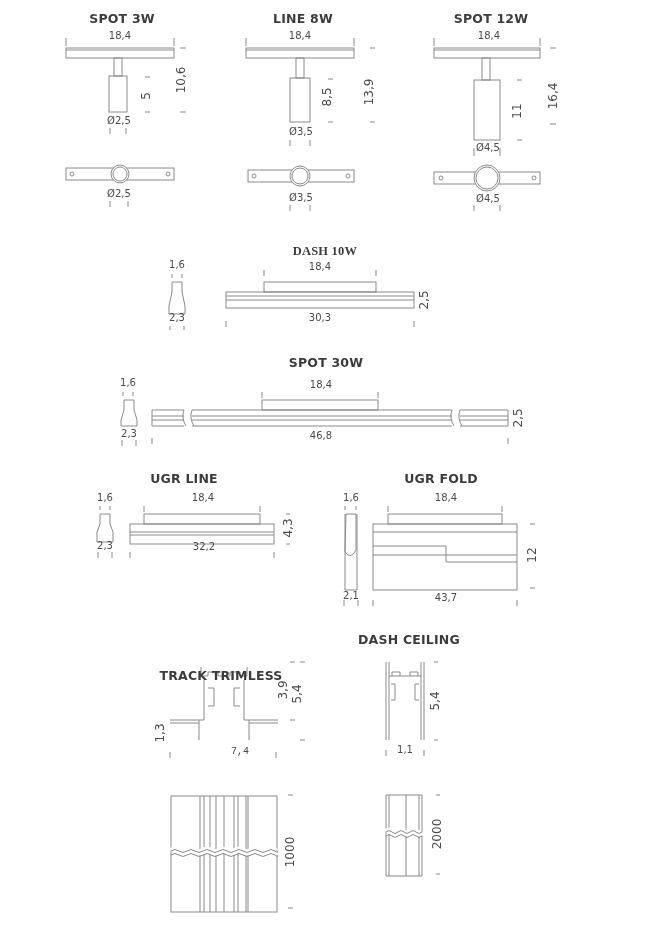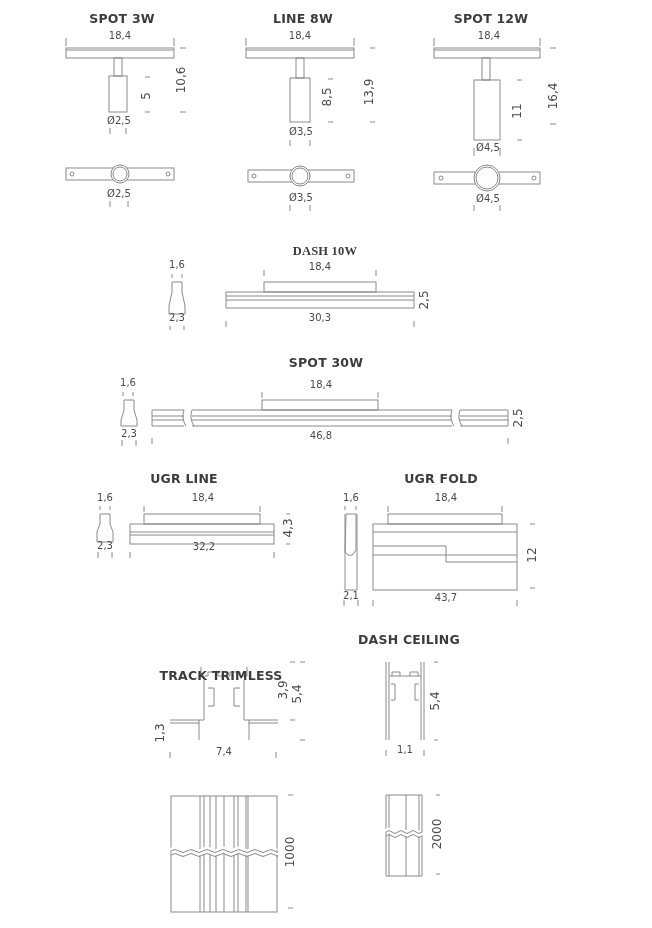--- a/index.html
+++ b/index.html
@@ -259,19 +259,19 @@
 <div class="dim" style="left:351px;top:492px;">1,6</div>
 <div class="dim" style="left:351px;top:590px;">2,1</div>
 <div class="dim" style="left:446px;top:492px;">18,4</div>
 <div class="dim" style="left:446px;top:592px;">43,7</div>
 <div class="vdim" style="left:532px;top:555px;">12</div>
 
 <div class="title" style="left:221px;top:632px;margin-top:36px;">TRACK TRIMLESS</div>
 <div class="vdim" style="left:283px;top:690px;">3,9</div>
 <div class="vdim" style="left:297px;top:694px;">5,4</div>
 <div class="vdim" style="left:160px;top:733px;">1,3</div>
-<div class="dim" style="left:224px;top:746px;">7,4</div>
+<div class="dim" style="left:240px;top:746px;font-family:Liberation Mono, monospace;">7,4</div>
 <div class="vdim" style="left:290px;top:852px;">1000</div>
 
 <div class="title" style="left:409px;top:632px;">DASH CEILING</div>
 <div class="vdim" style="left:435px;top:701px;">5,4</div>
 <div class="dim" style="left:405px;top:744px;">1,1</div>
 <div class="vdim" style="left:437px;top:834px;">2000</div>
 
 </body></html>

